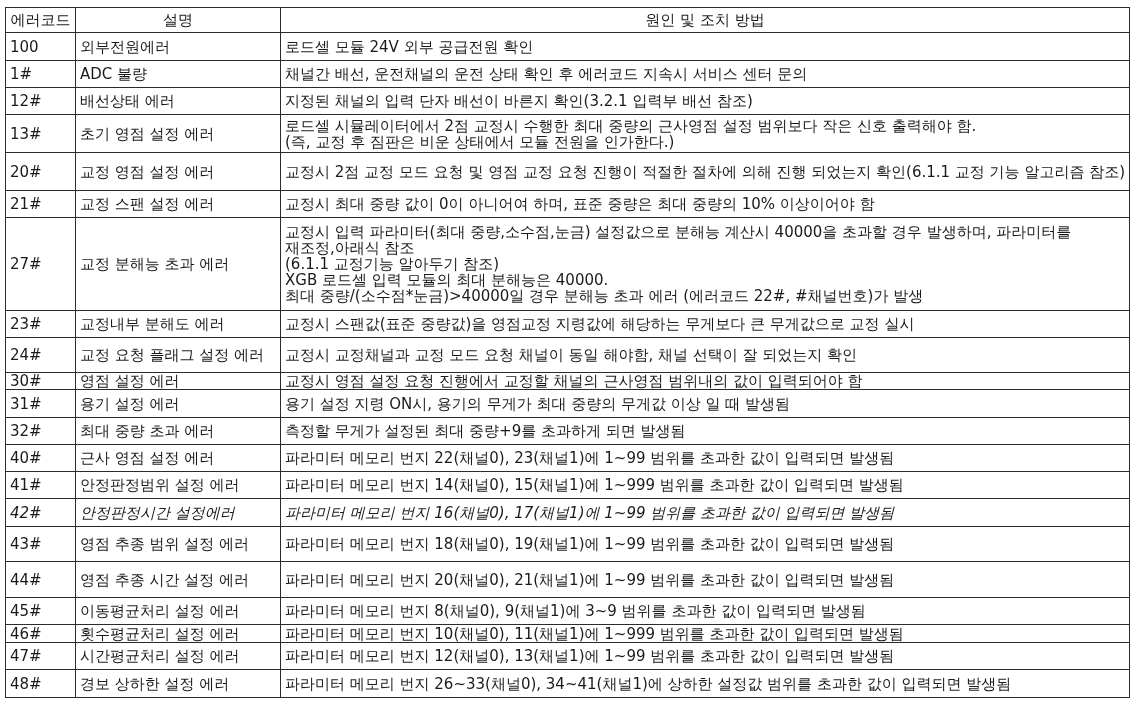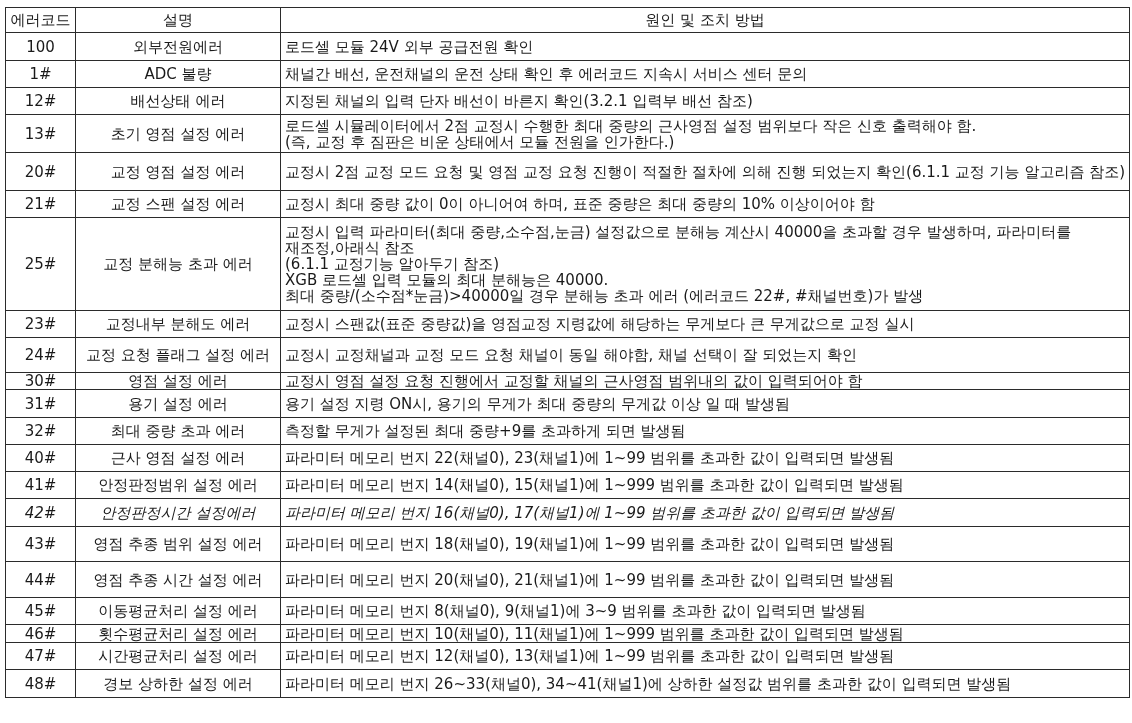--- a/index.html
+++ b/index.html
@@ -32,21 +32,21 @@
       vertical-align: middle;
       font-weight: normal;
       white-space: normal;
       word-break: keep-all;
       overflow: hidden;
     }
     table.err-table th {
       text-align: center;
       height: 24px;
     }
-    td.code, td.desc { text-align: center; }
+    td.code, td.desc { }
     td.detail { text-align: left; padding-left: 4px; padding-right: 4px; }
     col.c-code { width: 70px; }
     col.c-desc { width: 205px; }
     col.c-detail { width: 849px; }
     .line { display: block; }
   </style>
 </head>
 <body>
 
 <table class="err-table">
@@ -100,21 +100,21 @@
         </td>
       </tr>
       <tr style="height: 27px;">
         <td class="code">21#</td>
         <td class="desc">교정 스팬 설정 에러</td>
         <td class="detail">
           <span class="line">교정시 최대 중량 값이 0이 아니어여 하며, 표준 중량은 최대 중량의 10% 이상이어야 함</span>
         </td>
       </tr>
       <tr style="height: 93px;">
-        <td class="code">25#</td>
+        <td class="code">27#</td>
         <td class="desc">교정 분해능 초과 에러</td>
         <td class="detail">
           <span class="line">교정시 입력 파라미터(최대 중량,소수점,눈금) 설정값으로 분해능 계산시 40000을 초과할 경우 발생하며, 파라미터를 재조정,아래식 참조</span>
           <span class="line">(6.1.1 교정기능 알아두기 참조)</span>
           <span class="line">XGB 로드셀 입력 모듈의 최대 분해능은 40000.</span>
           <span class="line">최대 중량/(소수점*눈금)&gt;40000일 경우 분해능 초과 에러 (에러코드 22#, #채널번호)가 발생</span>
         </td>
       </tr>
       <tr style="height: 27px;">
         <td class="code">23#</td>

